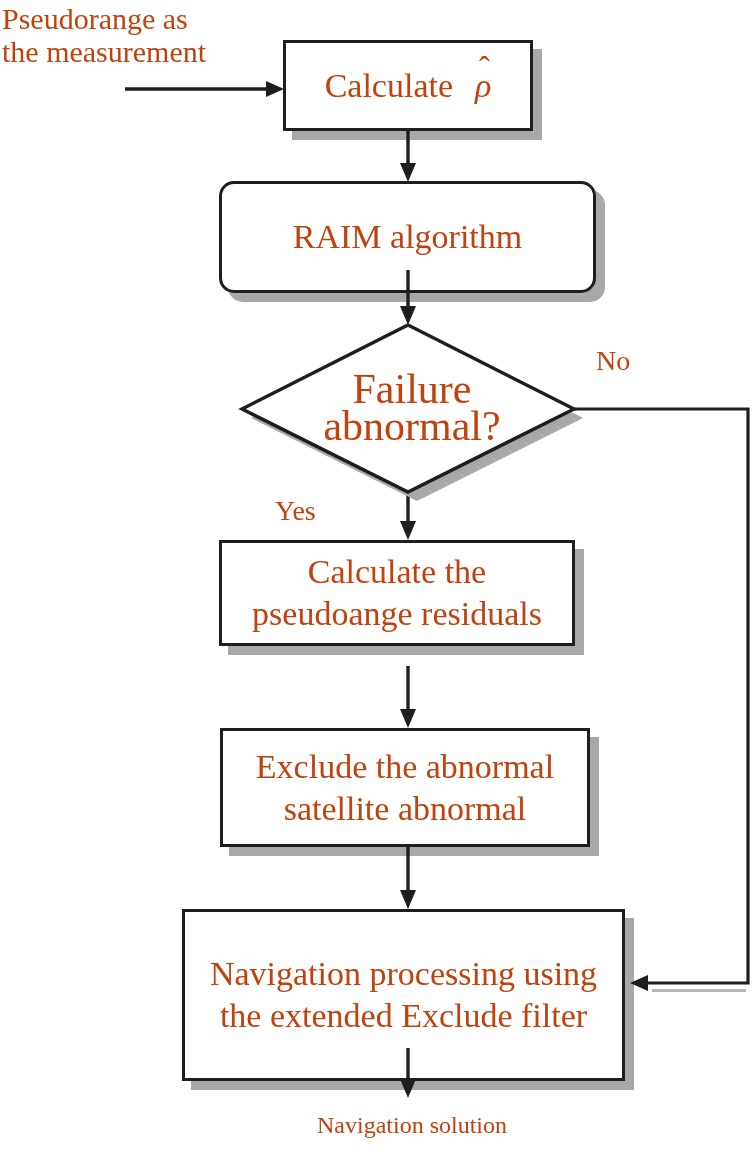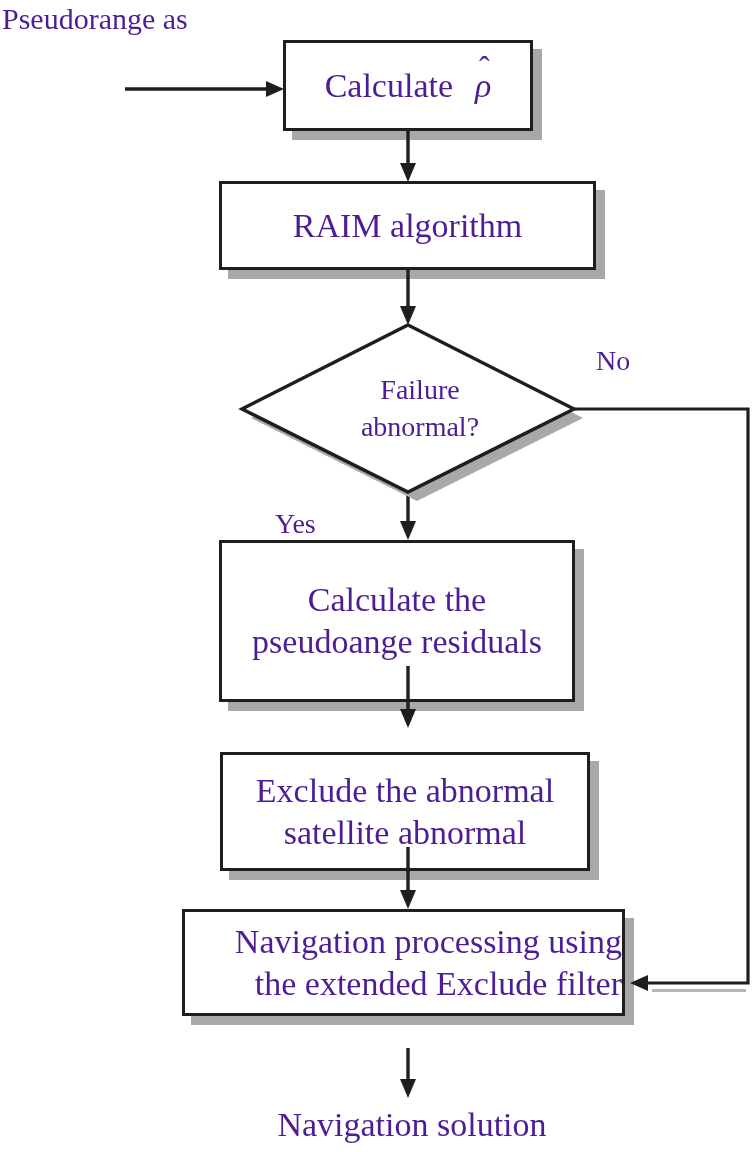--- a/index.html
+++ b/index.html
@@ -2,21 +2,21 @@
 <html><head>
 <meta charset="utf-8">
 <style>
   html, body { margin: 0; padding: 0; background: #ffffff; }
   .canvas {
     position: relative;
     width: 755px;
     height: 1152px;
     background: #ffffff;
     font-family: "Liberation Serif", serif;
-    color: #4c1d95;
+    color: #c2410c;
     overflow: hidden;
   }
   svg.connectors {
     position: absolute;
     left: 0; top: 0;
     width: 755px; height: 1152px;
     z-index: 2;
     pointer-events: none;
   }
   .process {
@@ -28,66 +28,66 @@
     display: flex;
     flex-direction: column;
     align-items: center;
     justify-content: center;
     text-align: center;
     font-size: 34px;
     line-height: 42px;
     z-index: 1;
   }
   #box-calc-rho    { left: 283px; top: 40px;  width: 250px; height: 91px;  }
-  #box-raim        { left: 219px; top: 181px; width: 377px; height: 89px;  }
-  #box-residuals   { left: 219px; top: 540px; width: 356px; height: 162px; }
-  #box-exclude     { left: 220px; top: 752px; width: 370px; height: 119px; }
-  #box-kalman      { left: 182px; top: 909px; width: 443px; height: 107px; align-items: flex-end; }
+  #box-raim        { left: 219px; top: 181px; width: 377px; height: 112px; border-radius: 15px;  }
+  #box-residuals   { left: 219px; top: 540px; width: 356px; height: 106px; }
+  #box-exclude     { left: 220px; top: 728px; width: 370px; height: 119px; }
+  #box-kalman      { left: 182px; top: 909px; width: 443px; height: 172px; }
 
   .rhohat { position: relative; display: inline-block; margin-left: 22px; }
   .rhohat .rho { font-style: italic; }
   .rhohat .hat {
     position: absolute;
     left: 58%;
     transform: translateX(-50%);
     top: -0.58em;
     font-size: 0.95em;
     font-style: normal;
   }
 
   .decision-text {
     position: absolute;
-    left: 320px; top: 371px;
+    left: 312px; top: 371px;
     width: 200px;
     text-align: center;
-    font-size: 28px;
+    font-size: 42px;
     line-height: 37px;
     z-index: 3;
   }
   .annotation {
     position: absolute;
     left: 2px; top: 2px;
     font-size: 30px;
     line-height: 33px;
     z-index: 3;
   }
   .branch-label {
     position: absolute;
     font-size: 28px;
     line-height: 36px;
     z-index: 3;
   }
-  #label-yes { left: 275px; top: 506px; }
+  #label-yes { left: 275px; top: 493px; }
   #label-no  { left: 596px; top: 343px; }
   .output-label {
     position: absolute;
     left: 212px; top: 1106px;
     width: 400px;
     text-align: center;
-    font-size: 34px;
+    font-size: 24px;
     line-height: 38px;
     z-index: 3;
   }
   .line-span { display: block; }
 </style>
 </head>
 <body>
 
 <div class="canvas">
 
@@ -130,20 +130,21 @@
     </g>
 
     <g>
       <polygon points="417,334 583,418 417,501 251,418" fill="#a8a8a8"></polygon>
       <polygon points="408,325 574,409 408,492 242,409" fill="#ffffff" stroke="#1e1e1e" stroke-width="3.4"></polygon>
     </g>
   </svg>
 
   <div class="annotation">
     <span class="line-span">Pseudorange as</span>
+    <span class="line-span">the measurement</span>
   </div>
 
   <div class="process" id="box-calc-rho">
     <span class="line-span">
       <span>Calculate</span><span class="rhohat"><span class="hat">ˆ</span><span class="rho">ρ</span></span>
     </span>
   </div>
 
   <div class="process" id="box-raim">
     <span class="line-span">RAIM algorithm</span>

